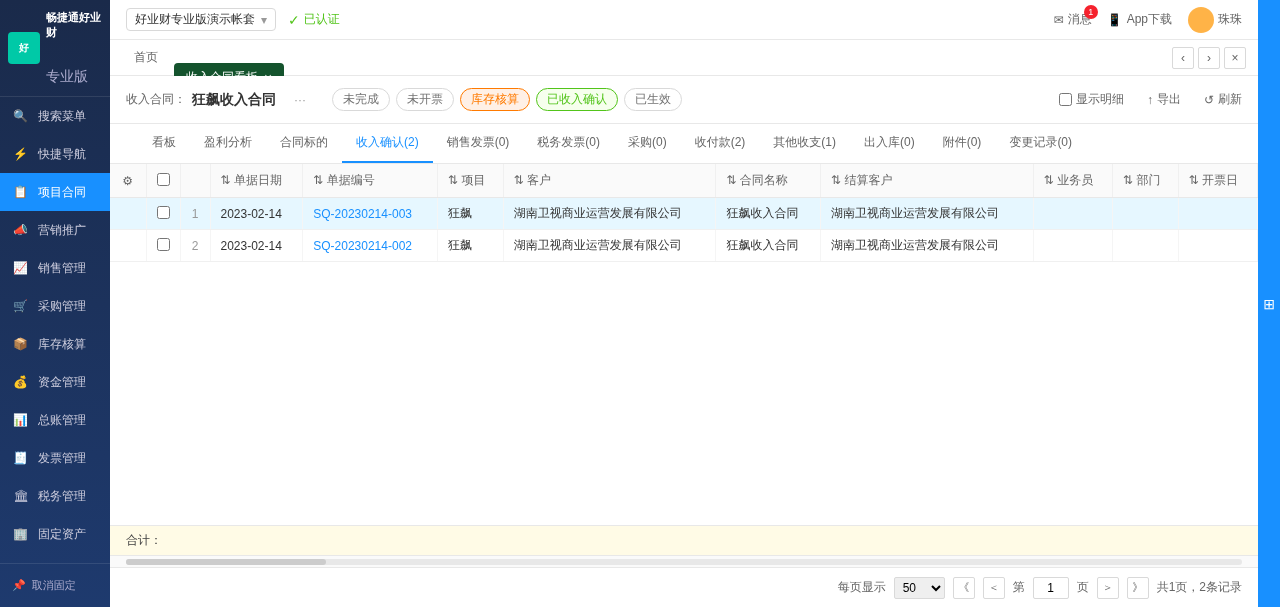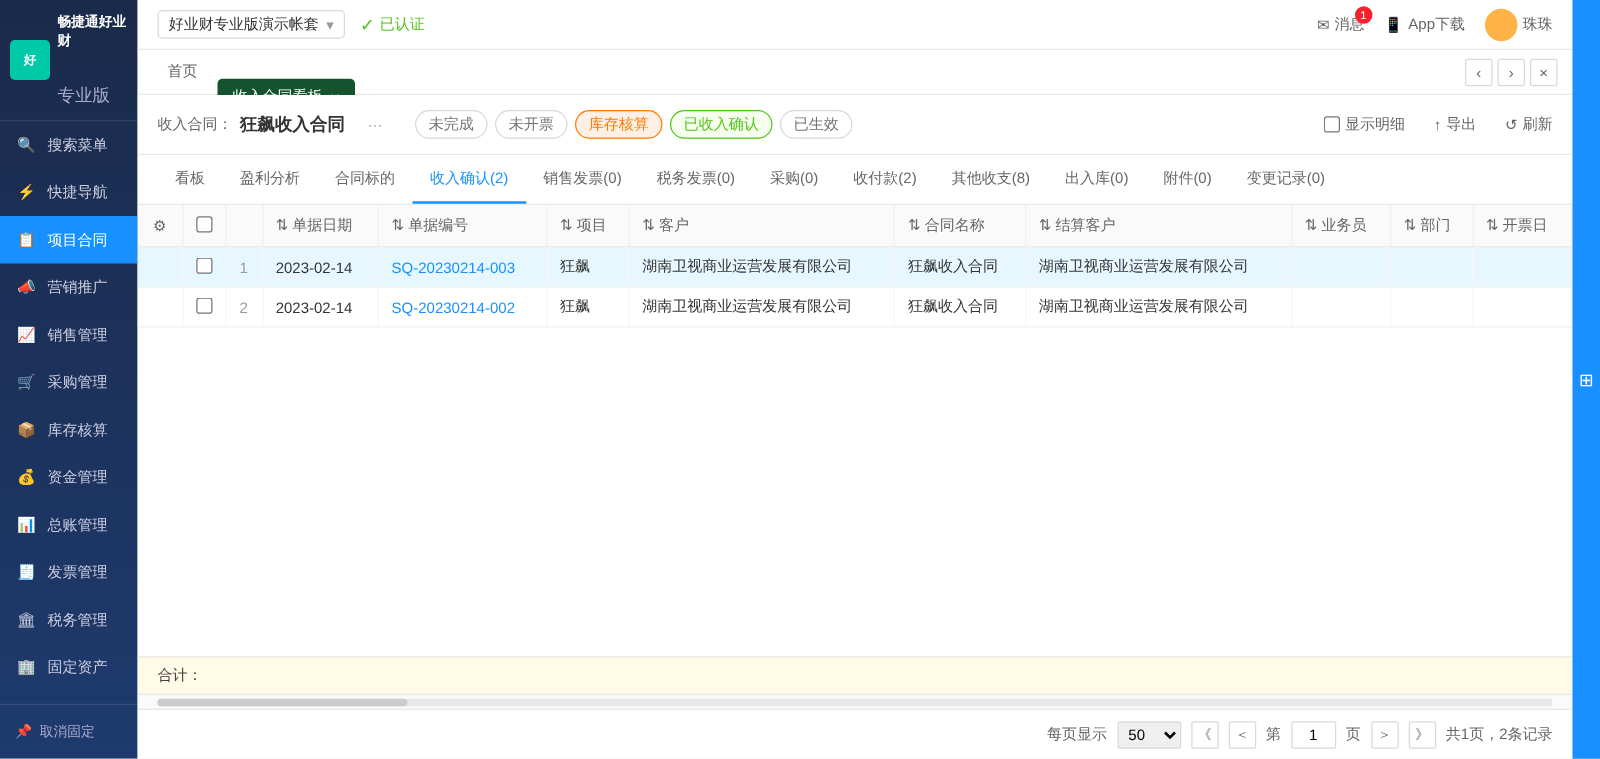--- a/index.html
+++ b/index.html
@@ -44,21 +44,21 @@
     .page-title { font-size: 14px; font-weight: 600; color: #333; }
     .more-btn { cursor: pointer; color: #999; padding: 2px 6px; }
     .status-btns { display: flex; gap: 6px; margin-left: 8px; }
     .status-btn { padding: 2px 10px; border: 1px solid #d9d9d9; border-radius: 12px; font-size: 12px; color: #737373; cursor: pointer; background: #fff; }
     .status-btn.active { background: #fff0e6; border-color: #ff7a00; color: #ff7a00; }
     .status-btn.green { background: #f6ffed; border-color: #52c41a; color: #52c41a; }
     .page-header-right { margin-left: auto; display: flex; align-items: center; gap: 23px; }
     .header-action { display: flex; align-items: center; gap: 4px; font-size: 12px; color: #666; cursor: pointer; }
 
     
-    .sub-tabs { background: #fff; padding: 0 16px; border-bottom: 1px solid #e8e8e8; display: flex; align-items: center; flex-shrink: 0; }
+    .sub-tabs { background: #fff; padding: 0 28px; border-bottom: 1px solid #e8e8e8; display: flex; align-items: center; flex-shrink: 0; }
     .sub-tab { padding: 10px 14px; font-size: 12px; color: #666; cursor: pointer; border-bottom: 2px solid transparent; white-space: nowrap; }
     .sub-tab.active { color: #1890ff; border-bottom: 2px solid #1890ff; }
 
     
     .table-container { flex: 1; overflow: auto; background: #fff; margin: 0; }
     table { width: 100%; border-collapse: collapse; font-size: 12px; }
     thead tr { background: #fafafa; }
     thead th { padding: 8px 10px; border-bottom: 1px solid #e8e8e8; border-right: 1px solid #f0f0f0; color: #666; font-weight: normal; text-align: left; white-space: nowrap; }
     tbody tr { background: #fff; }
     tbody tr:nth-child(odd) { background: #f9fcff; }
@@ -243,21 +243,21 @@
 
     <div class="sub-tabs">
       <div class="sub-tab">看板</div>
       <div class="sub-tab">盈利分析</div>
       <div class="sub-tab">合同标的</div>
       <div class="sub-tab active">收入确认(2)</div>
       <div class="sub-tab">销售发票(0)</div>
       <div class="sub-tab">税务发票(0)</div>
       <div class="sub-tab">采购(0)</div>
       <div class="sub-tab">收付款(2)</div>
-      <div class="sub-tab">其他收支(8)</div>
+      <div class="sub-tab">其他收支(1)</div>
       <div class="sub-tab">出入库(0)</div>
       <div class="sub-tab">附件(0)</div>
       <div class="sub-tab">变更记录(0)</div>
     </div>
 
     <div class="table-container">
       <table>
         <thead>
           <tr>
             <th style="width:36px;text-align:center;">

